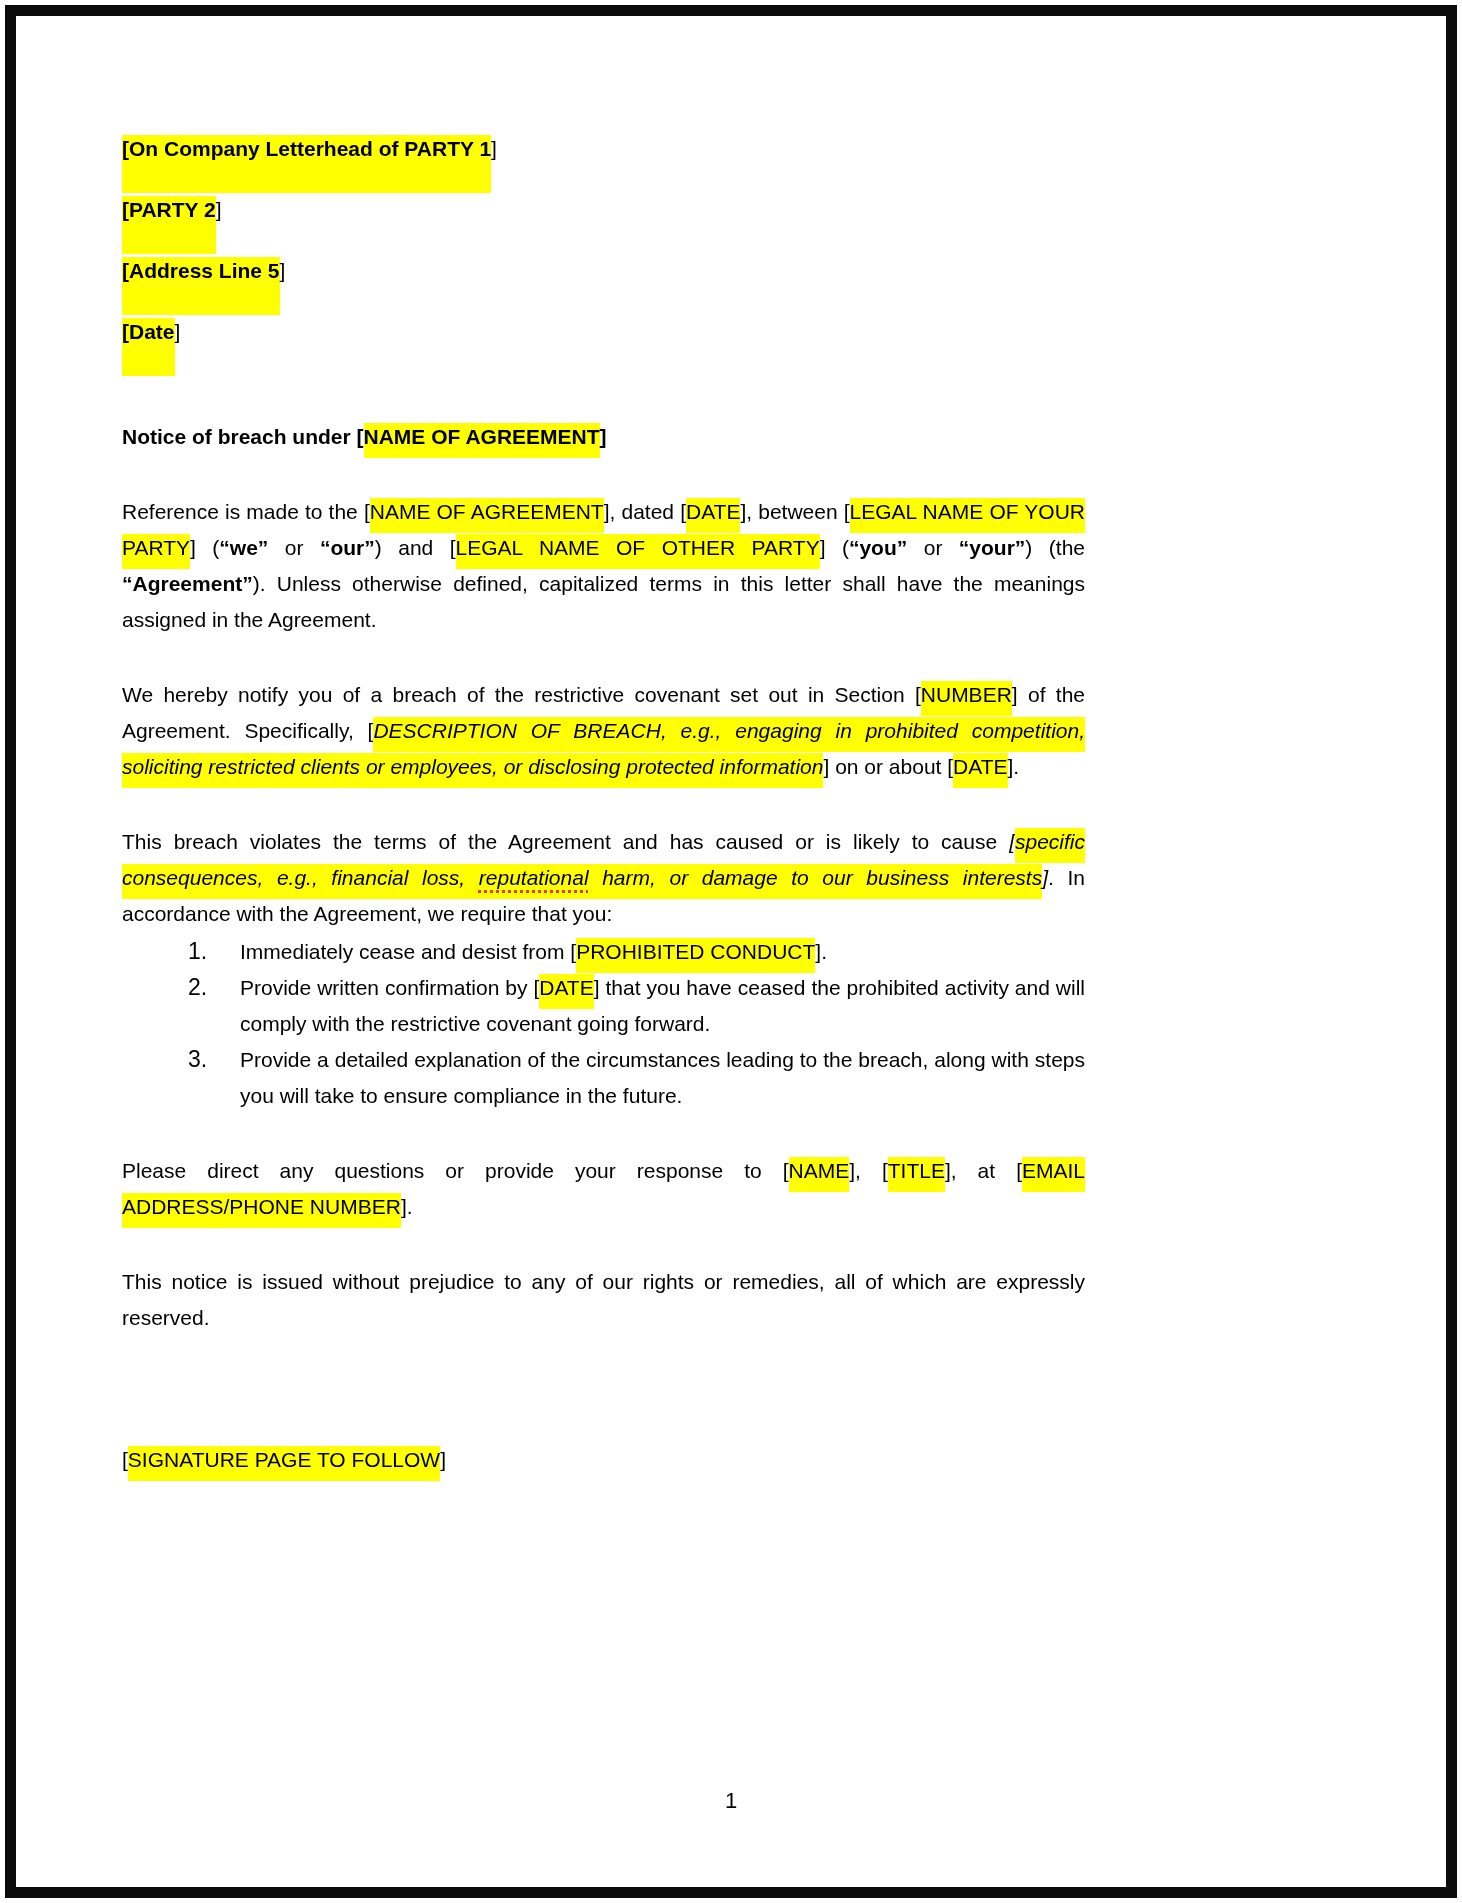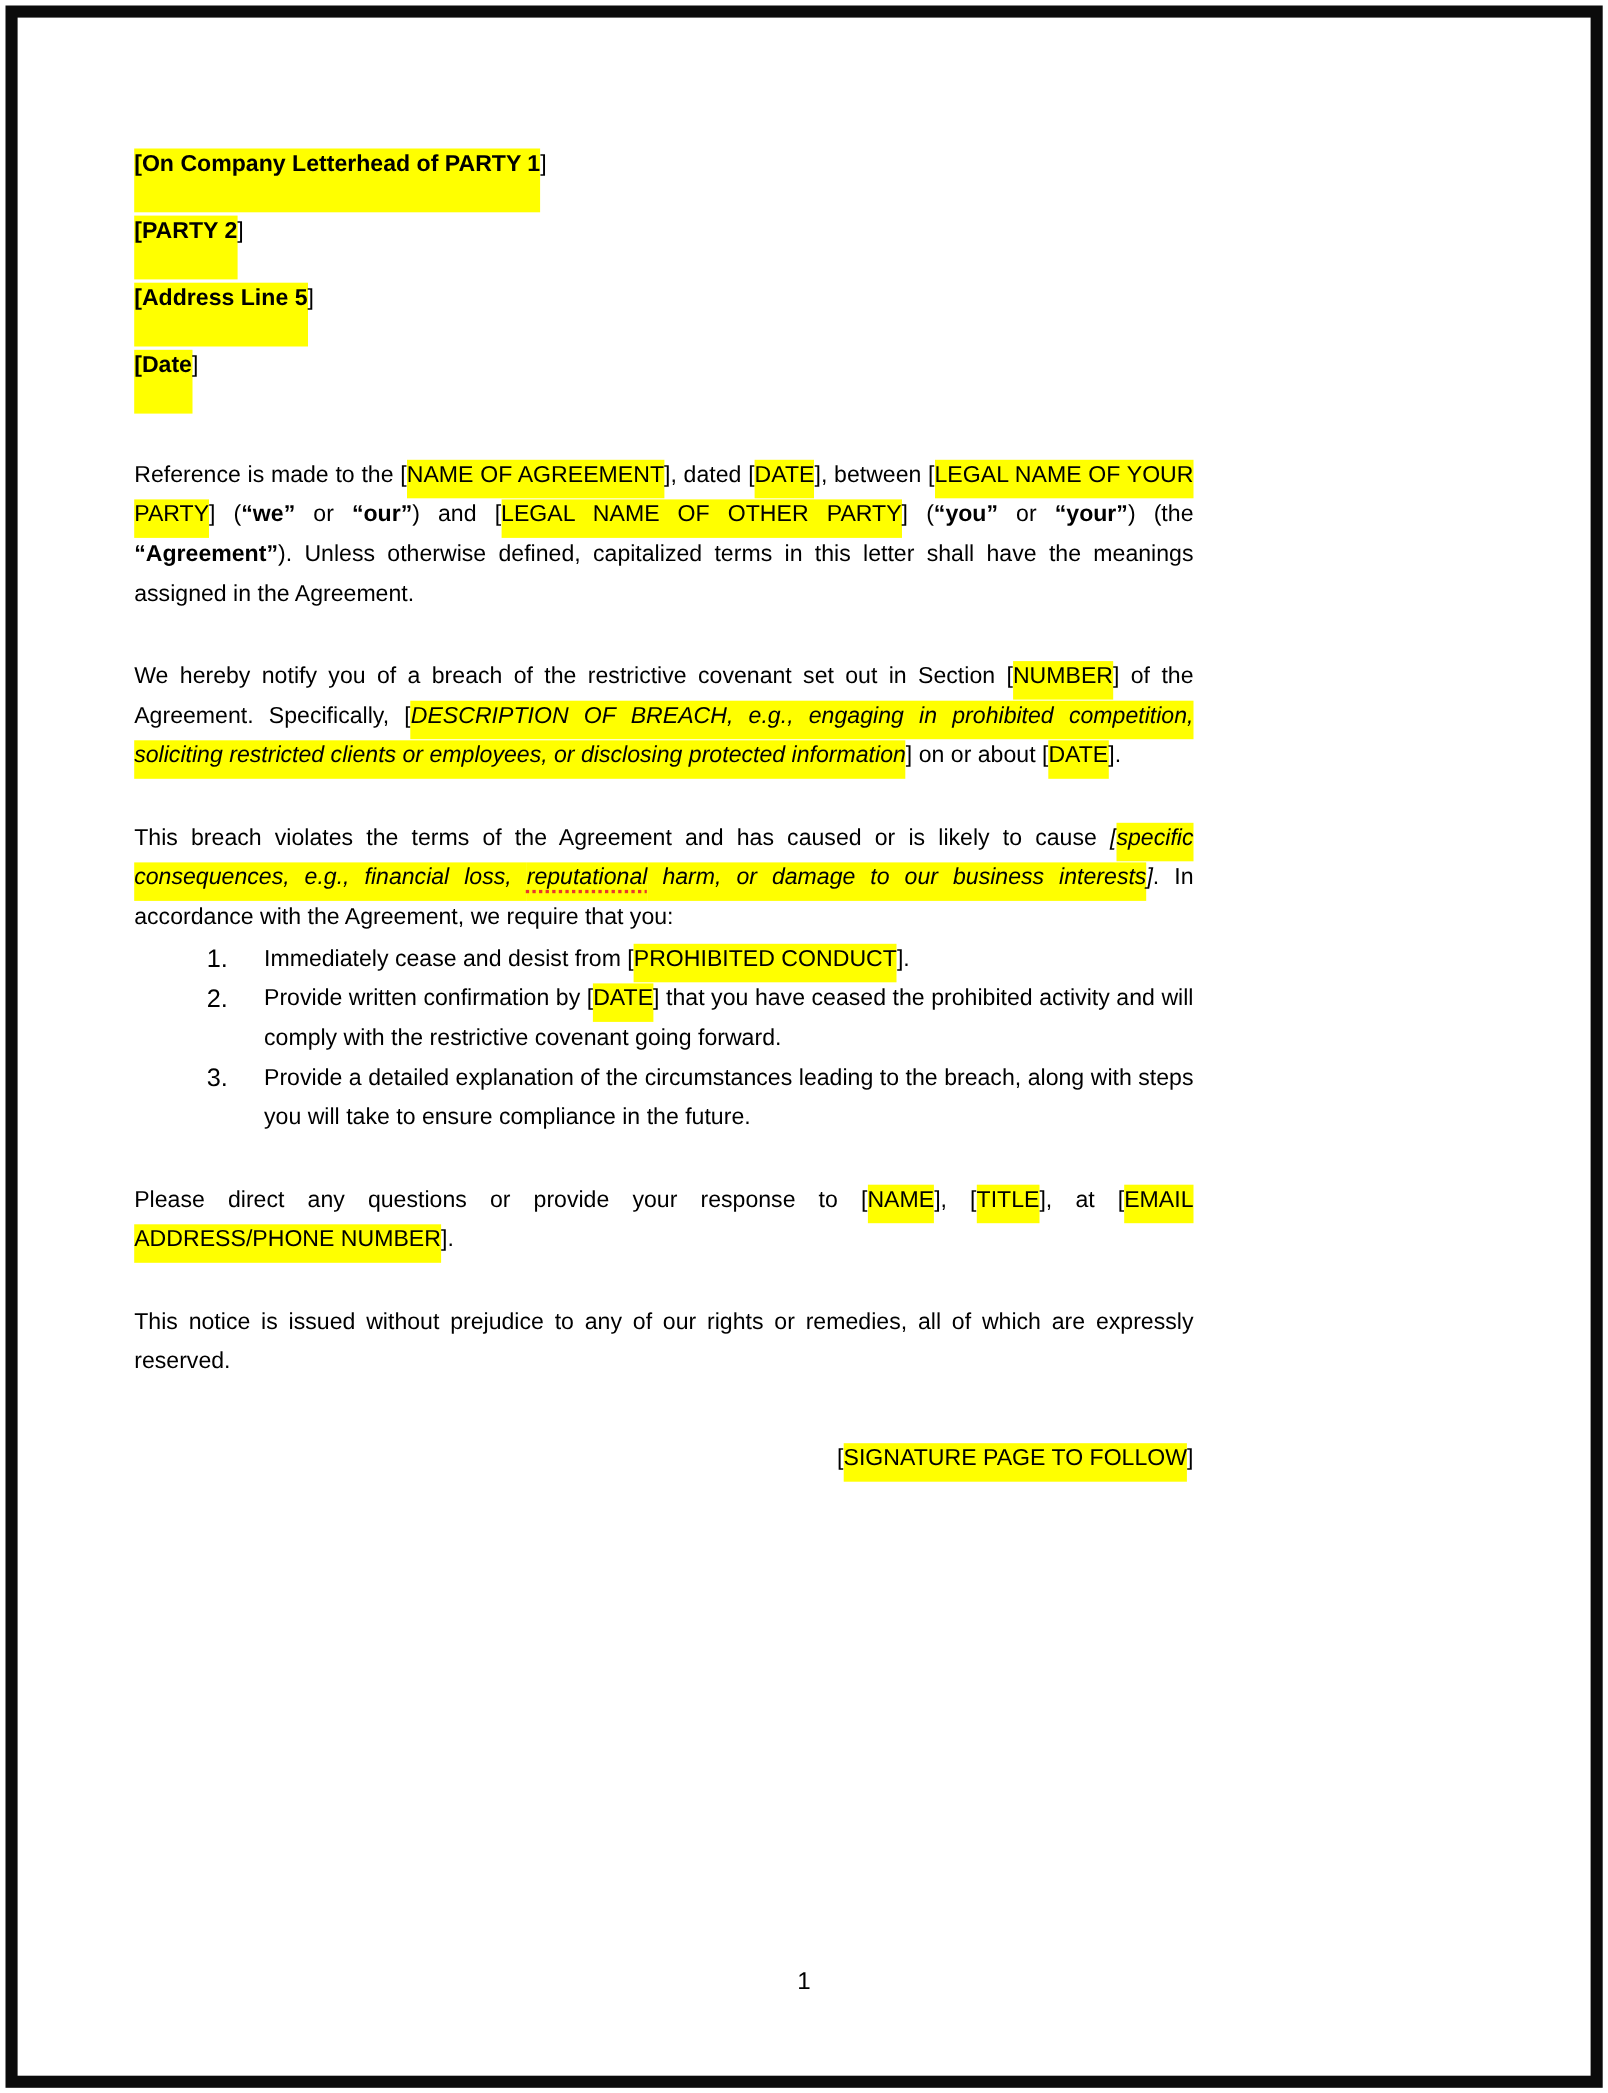--- a/index.html
+++ b/index.html
@@ -33,36 +33,37 @@
     text-decoration-thickness:3px;
     text-underline-offset:5px;
   }
   .heading{font-weight:bold;margin-top:44px;}
   .salutation{margin-top:39px;}
   .para{text-align:justify;margin:39px 0 0 0;}
   .para.mt-lg{margin-top:52px;}
   .list{margin-top:2px;}
   .li{position:relative;padding-left:118px;text-align:justify;}
   .li .num{position:absolute;left:66px;top:-1px;font-size:23px;}
-  .sig{text-align:right;margin-top:52px;}
+  .sig{text-align:left;margin-top:106px;}
   .page-number{position:absolute;top:1788px;left:0;right:0;text-align:center;font-size:22px;}
 </style>
 </head>
 <body>
 
 <div class="page">
   <div class="frame"></div>
 
   <div class="content">
 
     <div class="lh-line"><span class="hl hl-xl">[On Company Letterhead of PARTY 1</span><span>]</span></div>
     <div class="lh-line"><span class="hl hl-xl">[PARTY 2</span><span>]</span></div>
     <div class="lh-line"><span class="hl hl-xl">[Address Line 5</span><span>]</span></div>
     <div class="lh-line"><span class="hl hl-xl">[Date</span><span>]</span></div>
 
+    <div class="heading"><span class="b">Notice of breach under [</span><span class="b hl">NAME OF AGREEMENT</span><span class="b">]</span></div>
 
 
     <p class="para"><span>Reference is made to the [</span><span class="hl">NAME OF AGREEMENT</span><span>], dated [</span><span class="hl">DATE</span><span>], between [</span><span class="hl">LEGAL NAME OF YOUR PARTY</span><span>] (</span><span class="b">“we”</span><span> or </span><span class="b">“our”</span><span>) and [</span><span class="hl">LEGAL NAME OF OTHER PARTY</span><span>] (</span><span class="b">“you”</span><span> or </span><span class="b">“your”</span><span>) (the </span><span class="b">“Agreement”</span><span>). Unless otherwise defined, capitalized terms in this letter shall have the meanings assigned in the Agreement.</span></p>
 
     <p class="para"><span>We hereby notify you of a breach of the restrictive covenant set out in Section [</span><span class="hl">NUMBER</span><span>] of the Agreement. Specifically, [</span><span class="hl i">DESCRIPTION OF BREACH, e.g., engaging in prohibited competition, soliciting restricted clients or employees, or disclosing protected information</span><span>] on or about [</span><span class="hl">DATE</span><span>].</span></p>
 
     <p class="para"><span>This breach violates the terms of the Agreement and has caused or is likely to cause </span><span class="i">[</span><span class="hl i">specific consequences, e.g., financial loss, </span><span class="hl i sq">reputational</span><span class="hl i"> harm, or damage to our business interests</span><span class="i">]</span><span>. In accordance with the Agreement, we require that you:</span></p>
 
     <div class="list">
       <div class="li">

